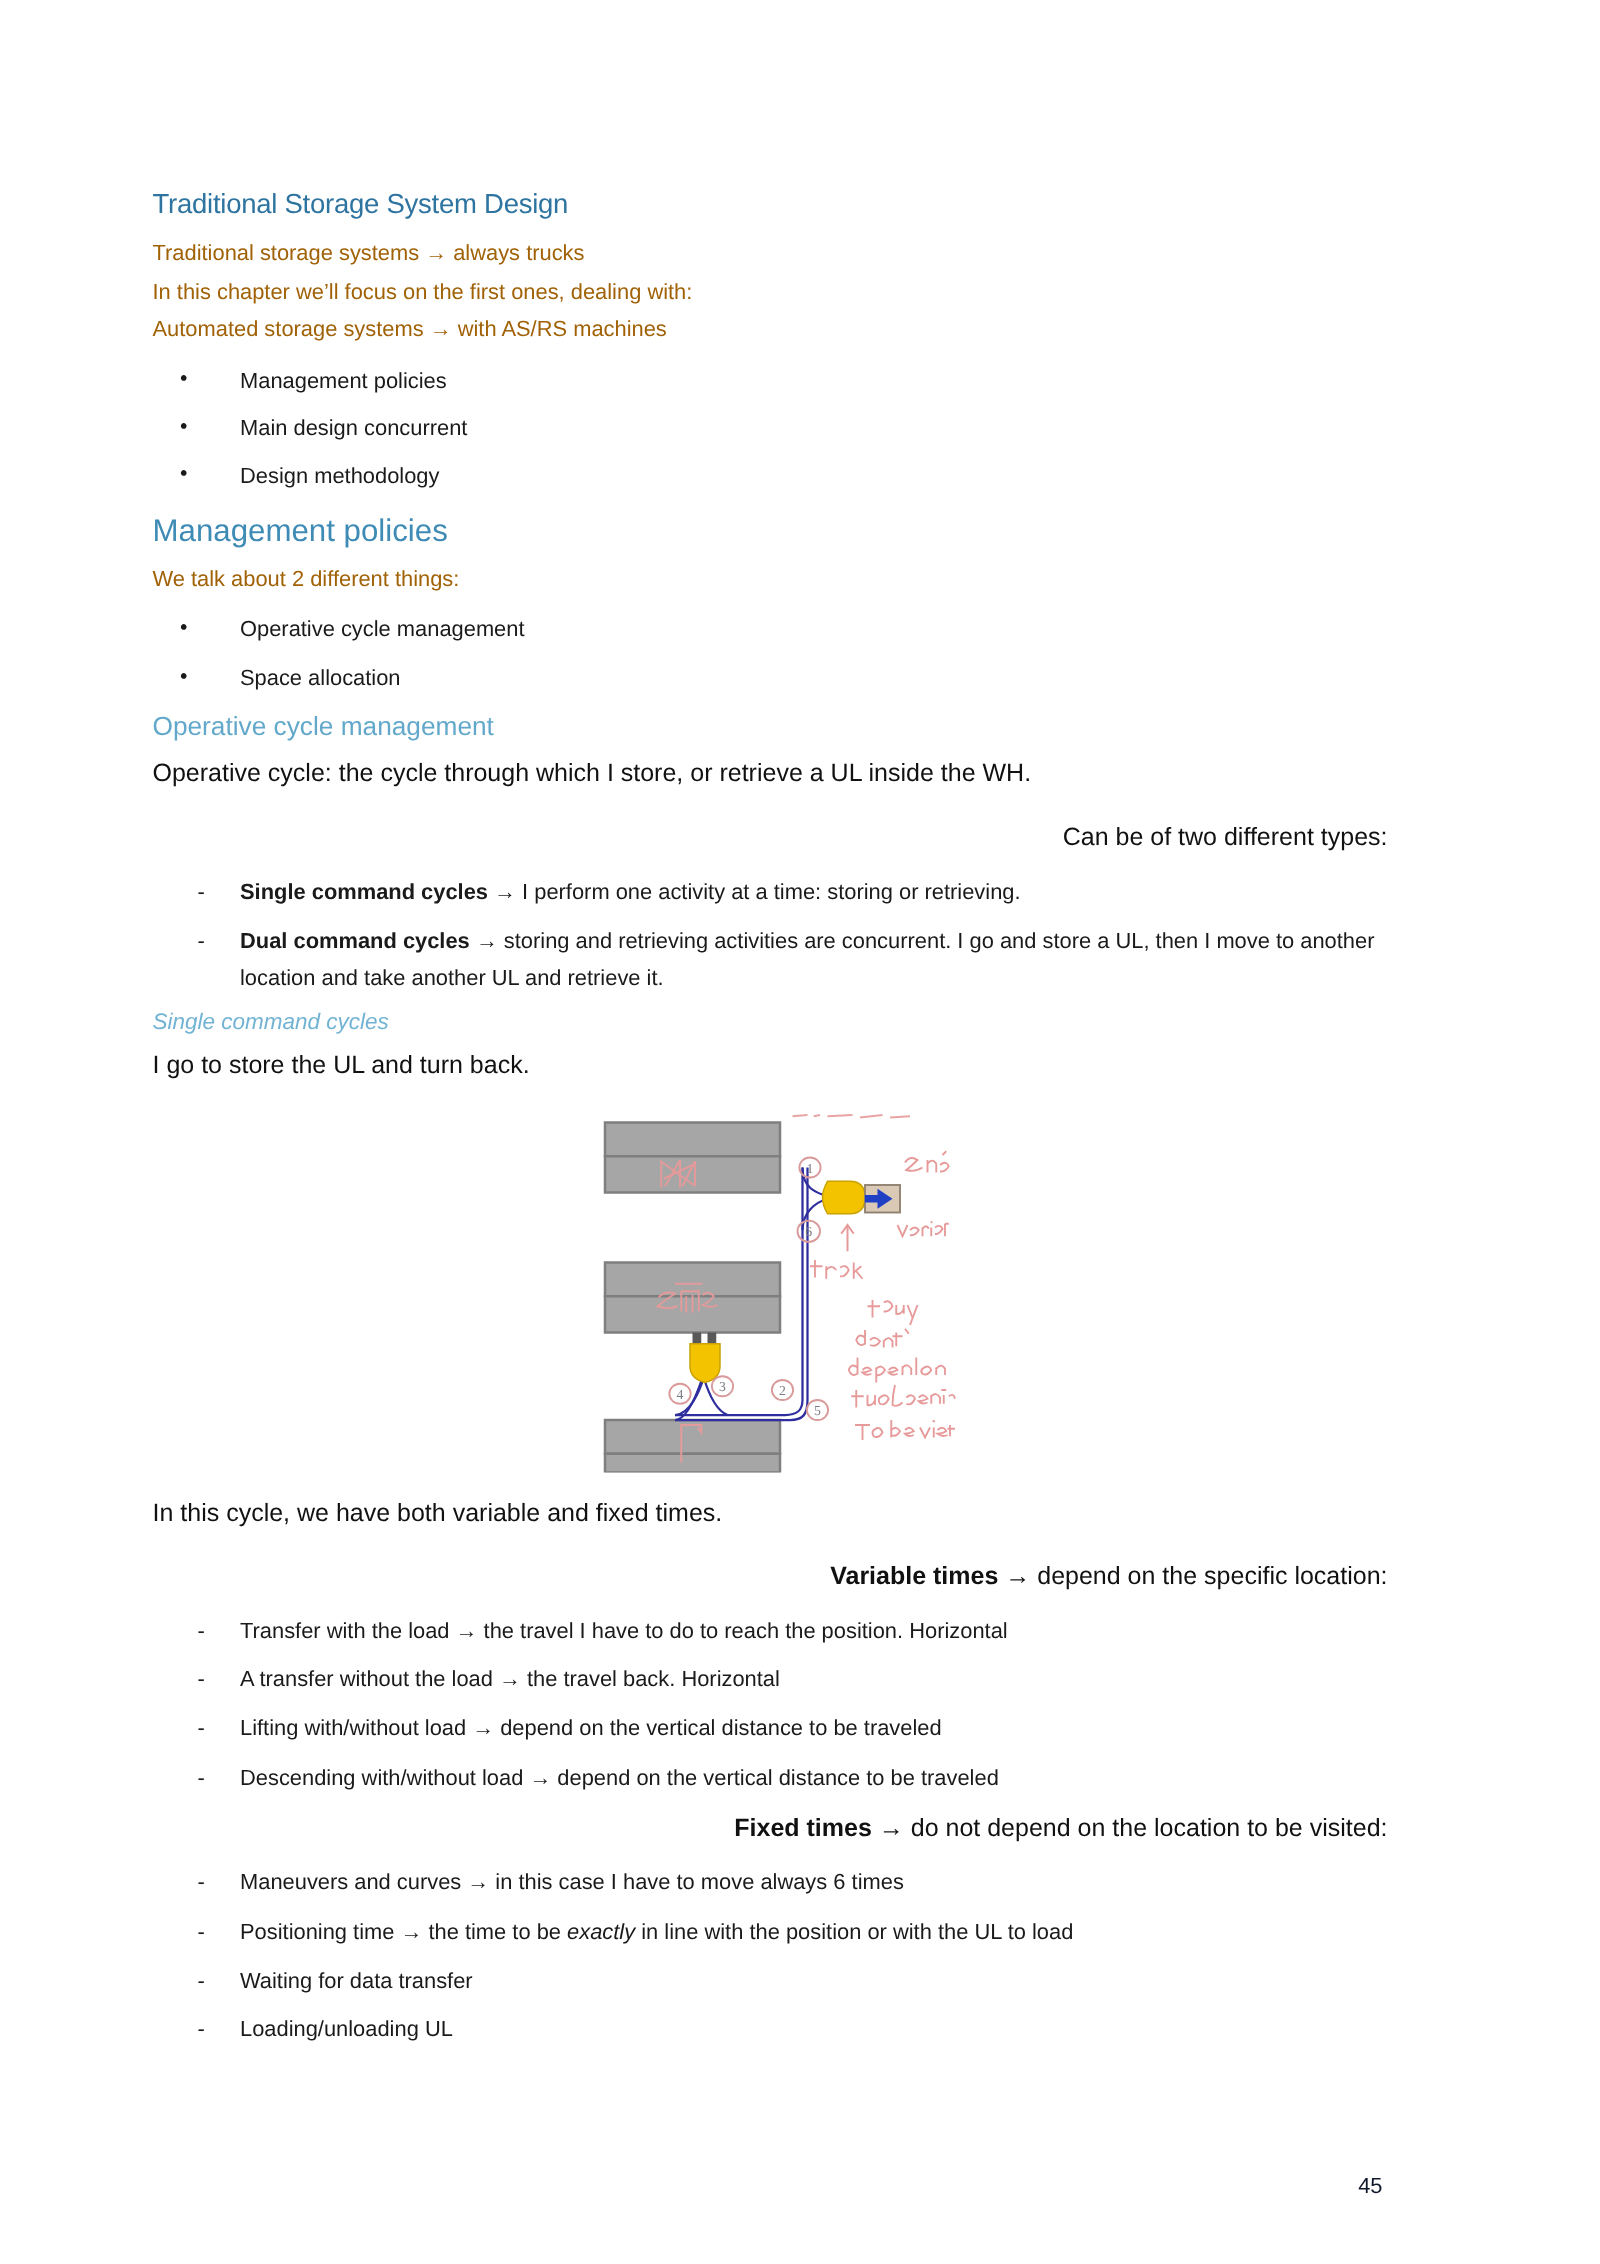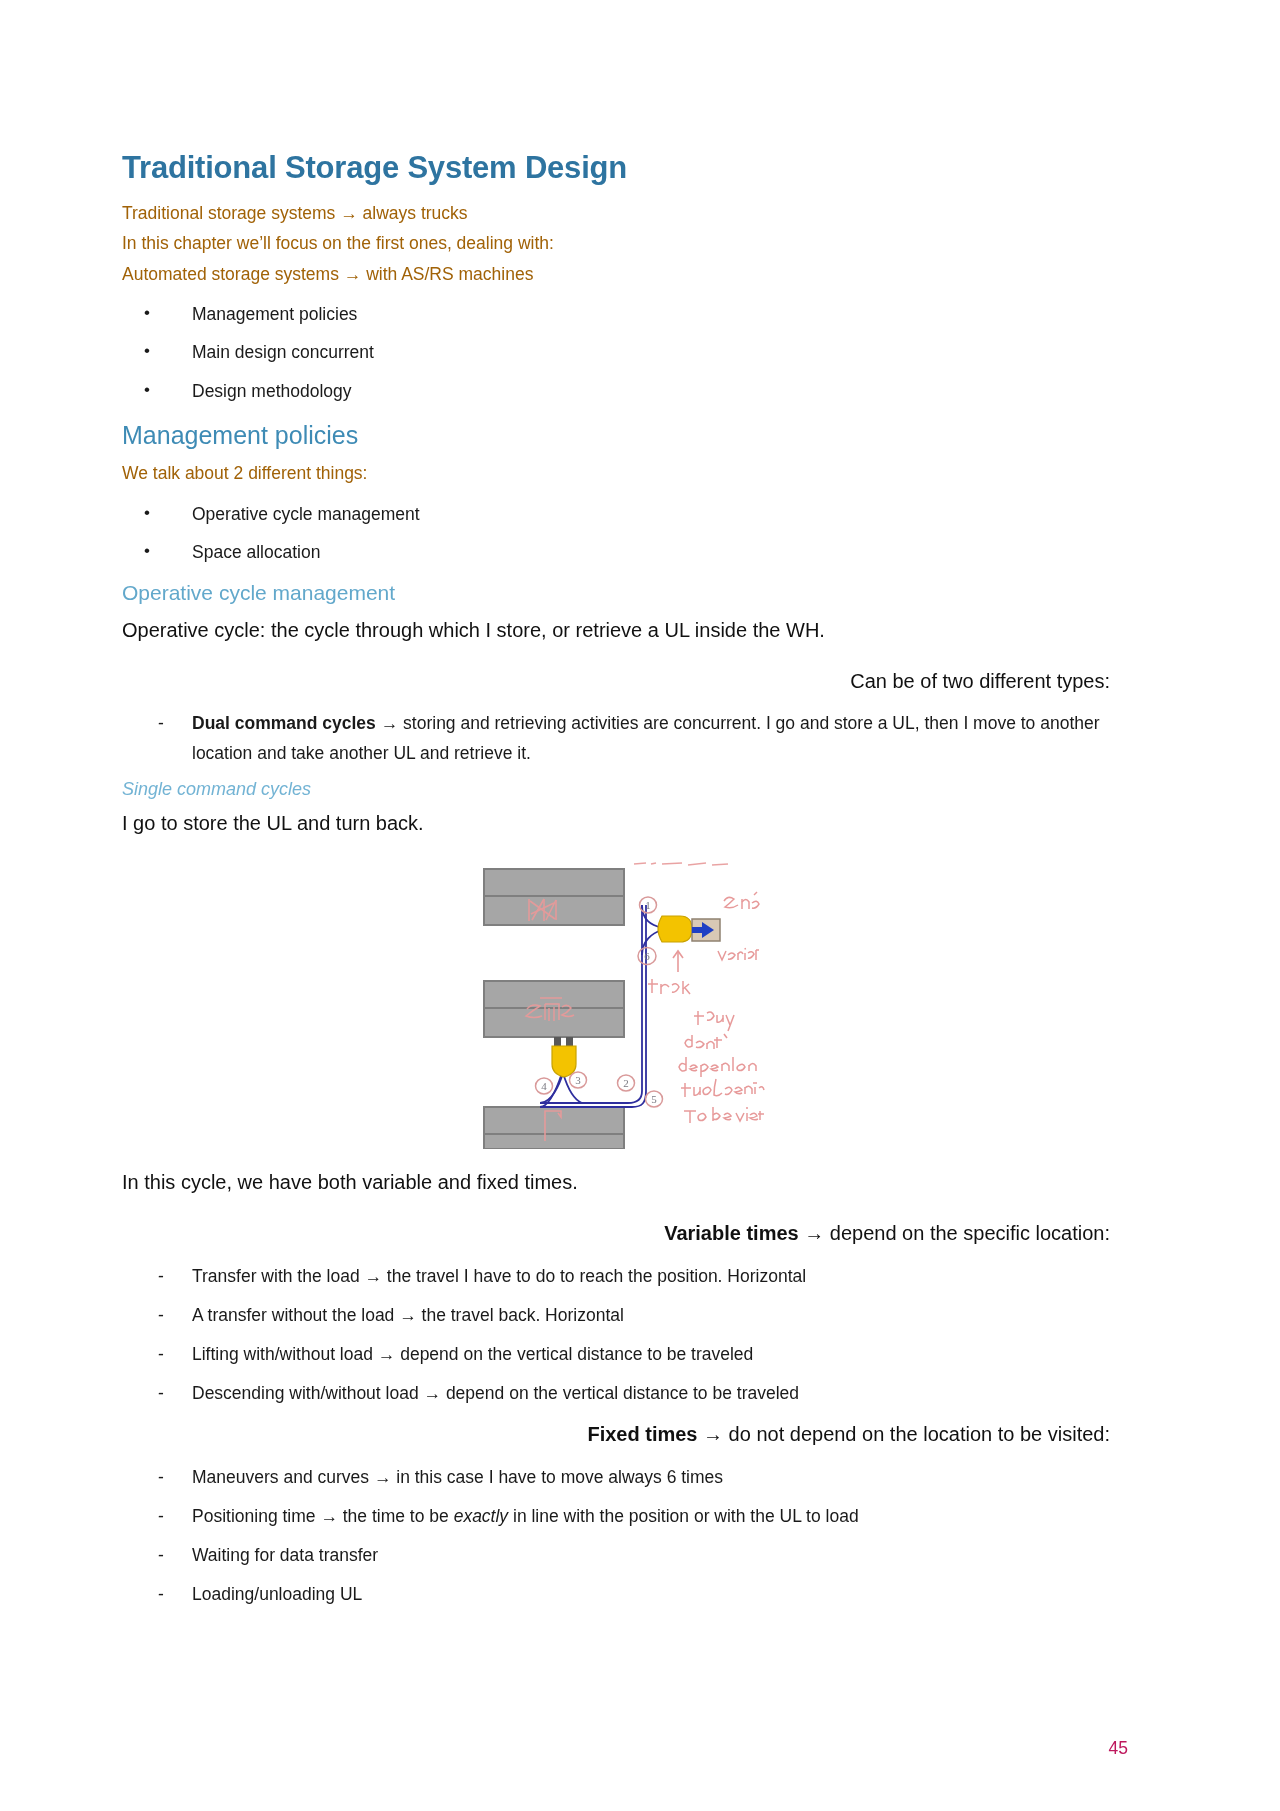--- a/index.html
+++ b/index.html
@@ -16,22 +16,22 @@
 
   .page {
     position: absolute;
     left: 0; top: 0;
     width: 1280px;
     height: 1811px;
     padding: 150px 170px 0 122px;
   }
 
   h1.doc-title {
-    font-size: 31px;
-    font-weight: 700;
+    font-size: 22px;
+    font-weight: 400;
     color: #2e74a0;
     margin: 0 0 12px 0;
     letter-spacing: -0.2px;
     line-height: 1.15;
   }
 
   h2.heading2 {
     font-size: 25px;
     font-weight: 400;
     color: #3e8bb5;
@@ -127,24 +127,24 @@
   .figure {
     position: relative;
     width: 300px;
     height: 290px;
   }
   .fig-svg { display: block; }
 
   
   .page-number {
     position: absolute;
-    right: 152px;
+    right: 174px;
     bottom: 52px;
     font-size: 17.5px;
-    color: #be185d;
+    color: #0f172a;
   }
 </style>
 </head>
 <body>
 
 <div class="page">
 
   <h1 class="doc-title">Traditional Storage System Design</h1>
 
   <p class="body-line">Traditional storage systems → always trucks</p>
@@ -166,20 +166,21 @@
     <li>Space allocation</li>
   </ul>
 
   <h3 class="heading3">Operative cycle management</h3>
 
   <p class="body-para">Operative cycle: the cycle through which I store, or retrieve a UL inside the WH.</p>
 
   <p class="body-para tight">Can be of two different types:</p>
 
   <ul class="dash-list">
+    <li><b>Single command cycles</b> <span class="arrow">→</span> <span>I perform one activity at a time: storing or retrieving.</span></li>
     <li><b>Dual command cycles</b> <span class="arrow">→</span> <span>storing and retrieving activities are concurrent. I go and store a UL, then I move to another location and take another UL and retrieve it.</span></li>
   </ul>
 
   <h4 class="heading4">Single command cycles</h4>
 
   <p class="body-para">I go to store the UL and turn back.</p>
 
   <div class="figure-wrap">
     <div class="figure">
       <svg class="fig-svg" width="300" height="290" viewBox="0 0 300 290" xmlns="http://www.w3.org/2000/svg">

